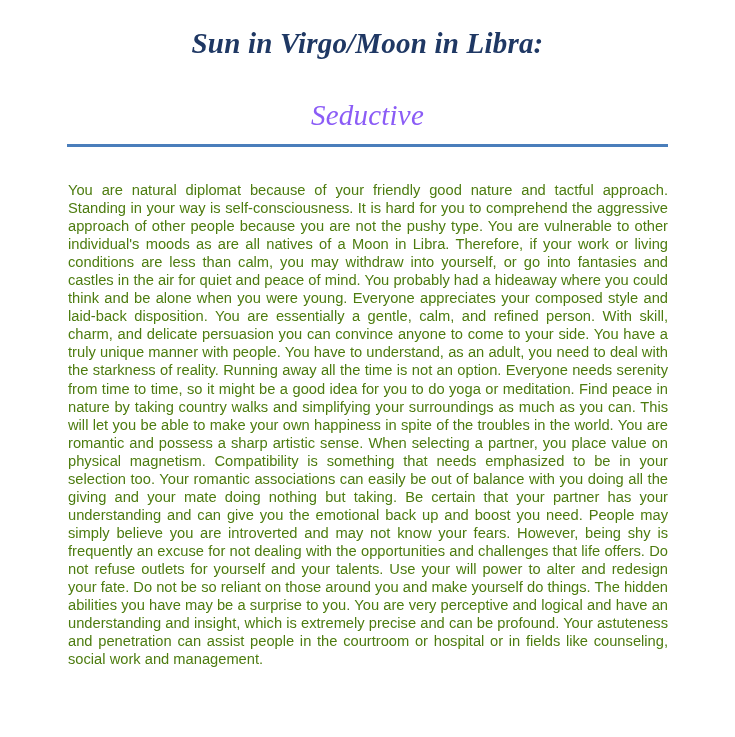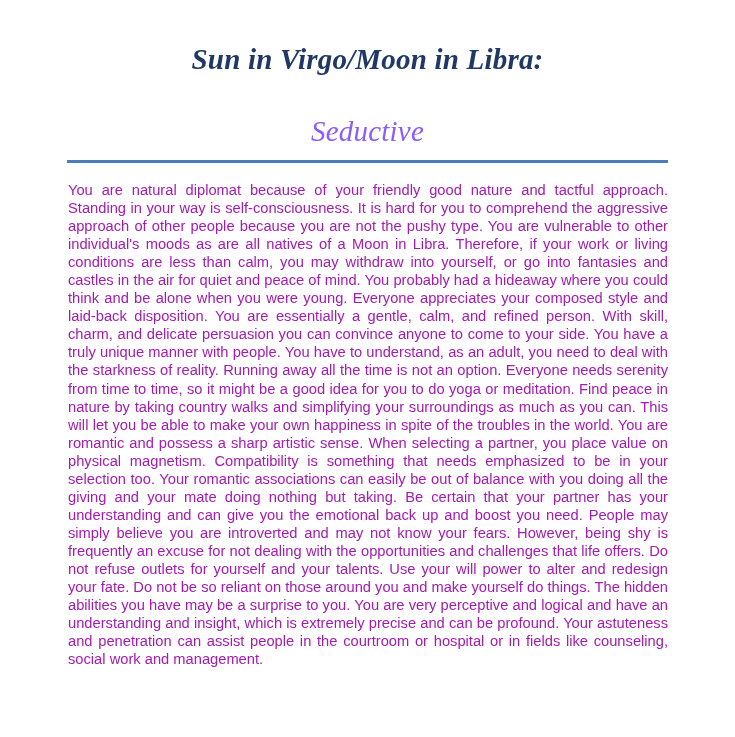--- a/index.html
+++ b/index.html
@@ -15,21 +15,21 @@
   }
 
   .page {
     position: relative;
     width: 735px;
     height: 737px;
     background: #ffffff;
   }
 
   .header {
-    padding-top: 42px;
+    padding-top: 26px;
   }
 
   .doc-title {
     font-family: "Liberation Serif", "DejaVu Serif", serif;
     font-style: italic;
     font-weight: bold;
     font-size: 29px;
     line-height: 34px;
     color: #1f3864;
     text-align: center;
@@ -67,21 +67,21 @@
     left: 68px;
     top: 181px;
     width: 600px;
   }
 
   .body-copy p {
     margin: 0;
     font-family: "Liberation Sans", sans-serif;
     font-size: 14.7px;
     line-height: 18.05px;
-    color: #a21caf;
+    color: #4d7c0f;
     text-align: justify;
     text-justify: inter-word;
     -webkit-hyphens: none;
     hyphens: none;
     word-spacing: 0px;
   }
 </style>
 </head>
 <body>
 

